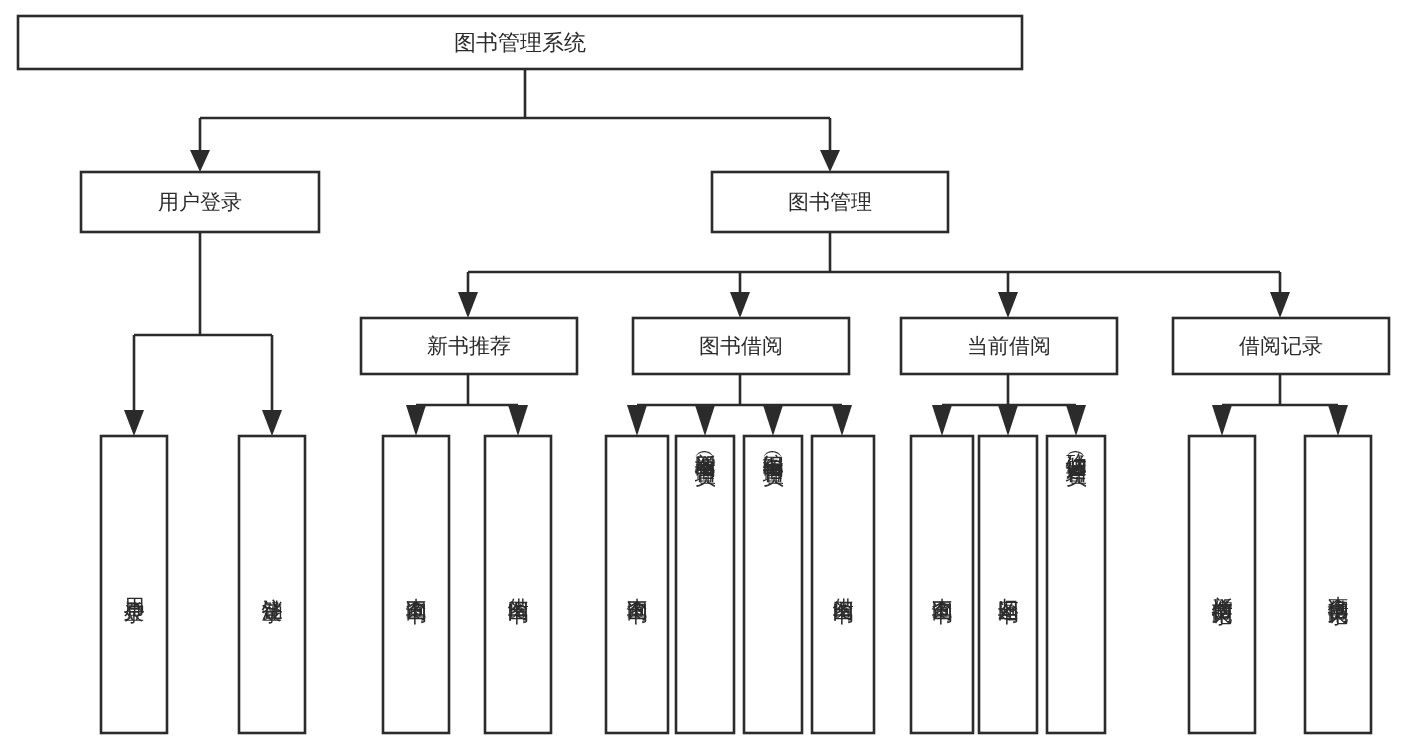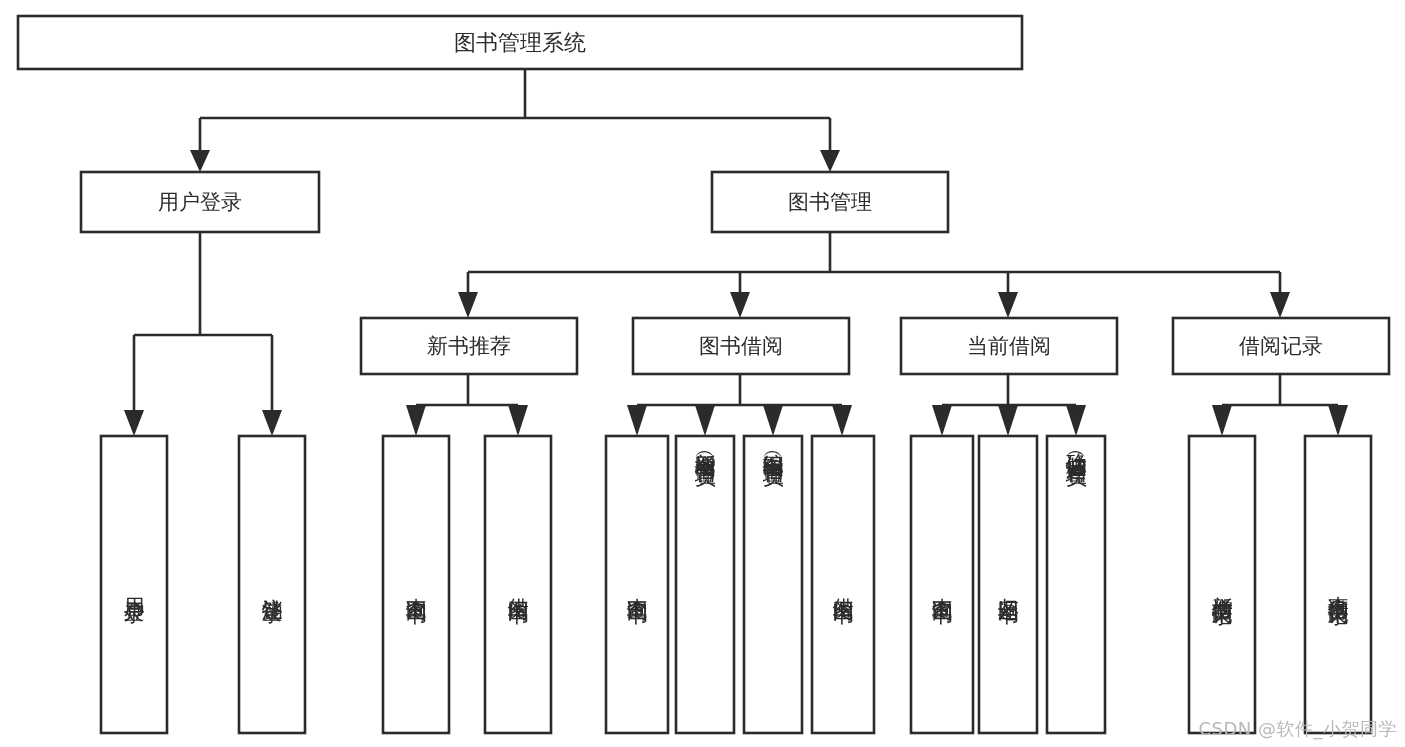--- a/index.html
+++ b/index.html
@@ -244,15 +244,14 @@
   </div>
 
   <div class="vlabel-wrap" style="left:1189px; top:436px; width:66px; height:297px;">
     <span class="vlabel-text">新增借阅记录</span>
   </div>
 
   <div class="vlabel-wrap" style="left:1305px; top:436px; width:66px; height:297px;">
     <span class="vlabel-text">查询借阅记录</span>
   </div>
 
-  <div class="watermark">CSDN @软件_小贺同学</div>
 
 </div>
 
 </body></html>

